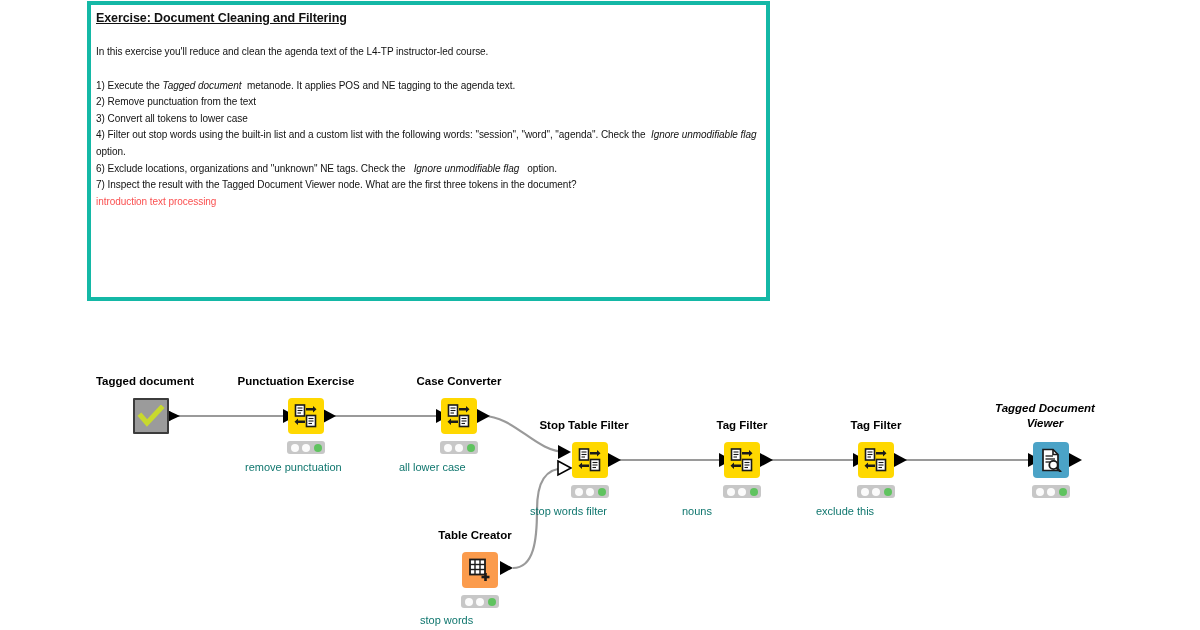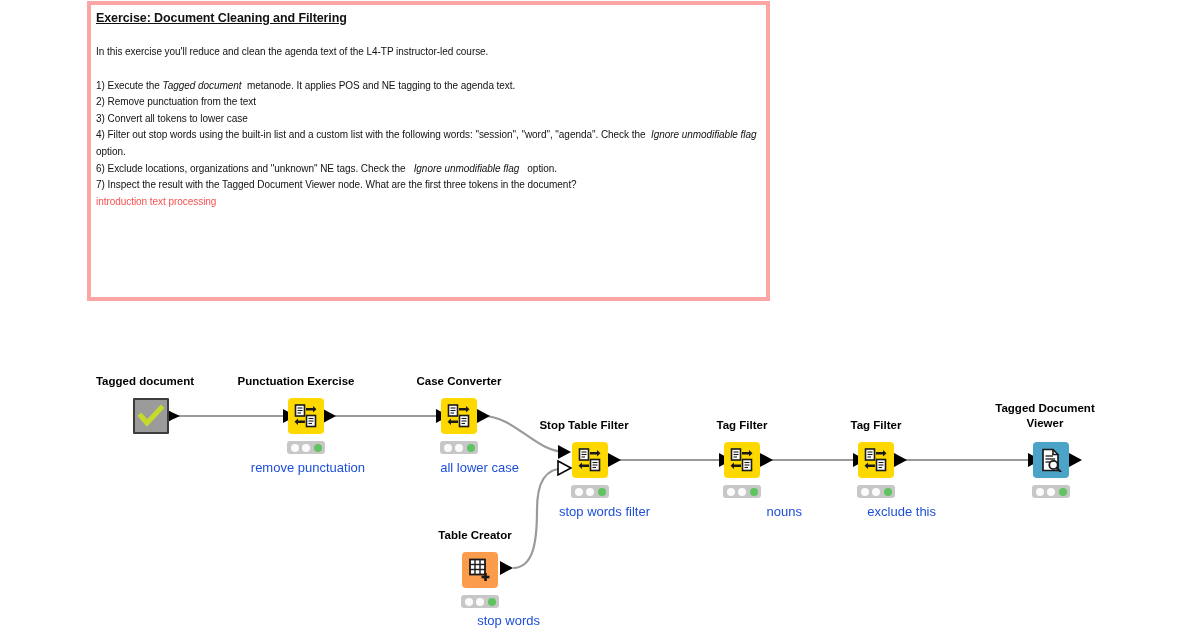--- a/index.html
+++ b/index.html
@@ -16,21 +16,21 @@
   }
 
   
   #annotation {
     position: absolute;
     left: 87px;
     top: 1px;
     width: 683px;
     height: 300px;
     box-sizing: border-box;
-    border: 4px solid #fca5a5;
+    border: 4px solid #14b8a6;
     background: #ffffff;
     padding: 5px 6px 0 5px;
   }
   .ann-title {
     font-size: 12.5px;
     font-weight: bold;
     color: #111;
     text-decoration: underline;
     line-height: 17px;
     letter-spacing: -0.1px;
@@ -84,23 +84,23 @@
     font-weight: bold;
     color: #000;
     text-align: center;
     white-space: nowrap;
     line-height: 15px;
   }
   .node-label.two-line { white-space: normal; width: 120px; }
 
   .node-sub {
     position: absolute;
-    font-size: 13px;
-    color: #1d4ed8;
-    text-align: right;
+    font-size: 11px;
+    color: #0f766e;
+    text-align: left;
     white-space: nowrap;
     line-height: 15px;
   }
 
   .status {
     position: absolute;
     width: 38px;
     height: 13px;
     border-radius: 3px;
     background: #C7C7C7;
@@ -293,21 +293,21 @@
     <path d="M11 19 h-7 v2 l-3.5 -3.3 3.5 -3.3 v2 h7 z" fill="#1a1a1a"></path>
   </svg>
 </div>
 <div class="status" style="left:857px; top:485px;">
   <span class="dot"></span>
   <span class="dot"></span>
   <span class="dot green"></span>
 </div>
 <div class="node-sub" style="left:816px; top:504px; width:120px;">exclude this</div>
 
-<div class="node-label two-line" style="left:985px; top:401px; width:120px;">Tagged Document Viewer</div>
+<div class="node-label two-line" style="left:985px; top:401px; width:120px;font-style:italic;">Tagged Document Viewer</div>
 <div class="node knime-blue" style="left:1033px; top:442px;">
   <svg width="24" height="24" viewBox="0 0 24 24">
     <path d="M4 1.5 h10 l5 5 v16 h-15 z" fill="#fff" stroke="#1a1a1a" stroke-width="1.7"></path>
     <path d="M14 1.5 v5 h5" fill="none" stroke="#1a1a1a" stroke-width="1.6"></path>
     <line x1="6.5" y1="8" x2="14" y2="8" stroke="#1a1a1a" stroke-width="1.3"></line>
     <line x1="6.5" y1="11" x2="16" y2="11" stroke="#1a1a1a" stroke-width="1.3"></line>
     <line x1="6.5" y1="14" x2="13" y2="14" stroke="#1a1a1a" stroke-width="1.3"></line>
     <circle cx="14.5" cy="17" r="4.2" fill="#fff" stroke="#1a1a1a" stroke-width="1.8"></circle>
     <line x1="17.6" y1="20.2" x2="21.5" y2="23.5" stroke="#1a1a1a" stroke-width="2.2" stroke-linecap="round"></line>
   </svg>

